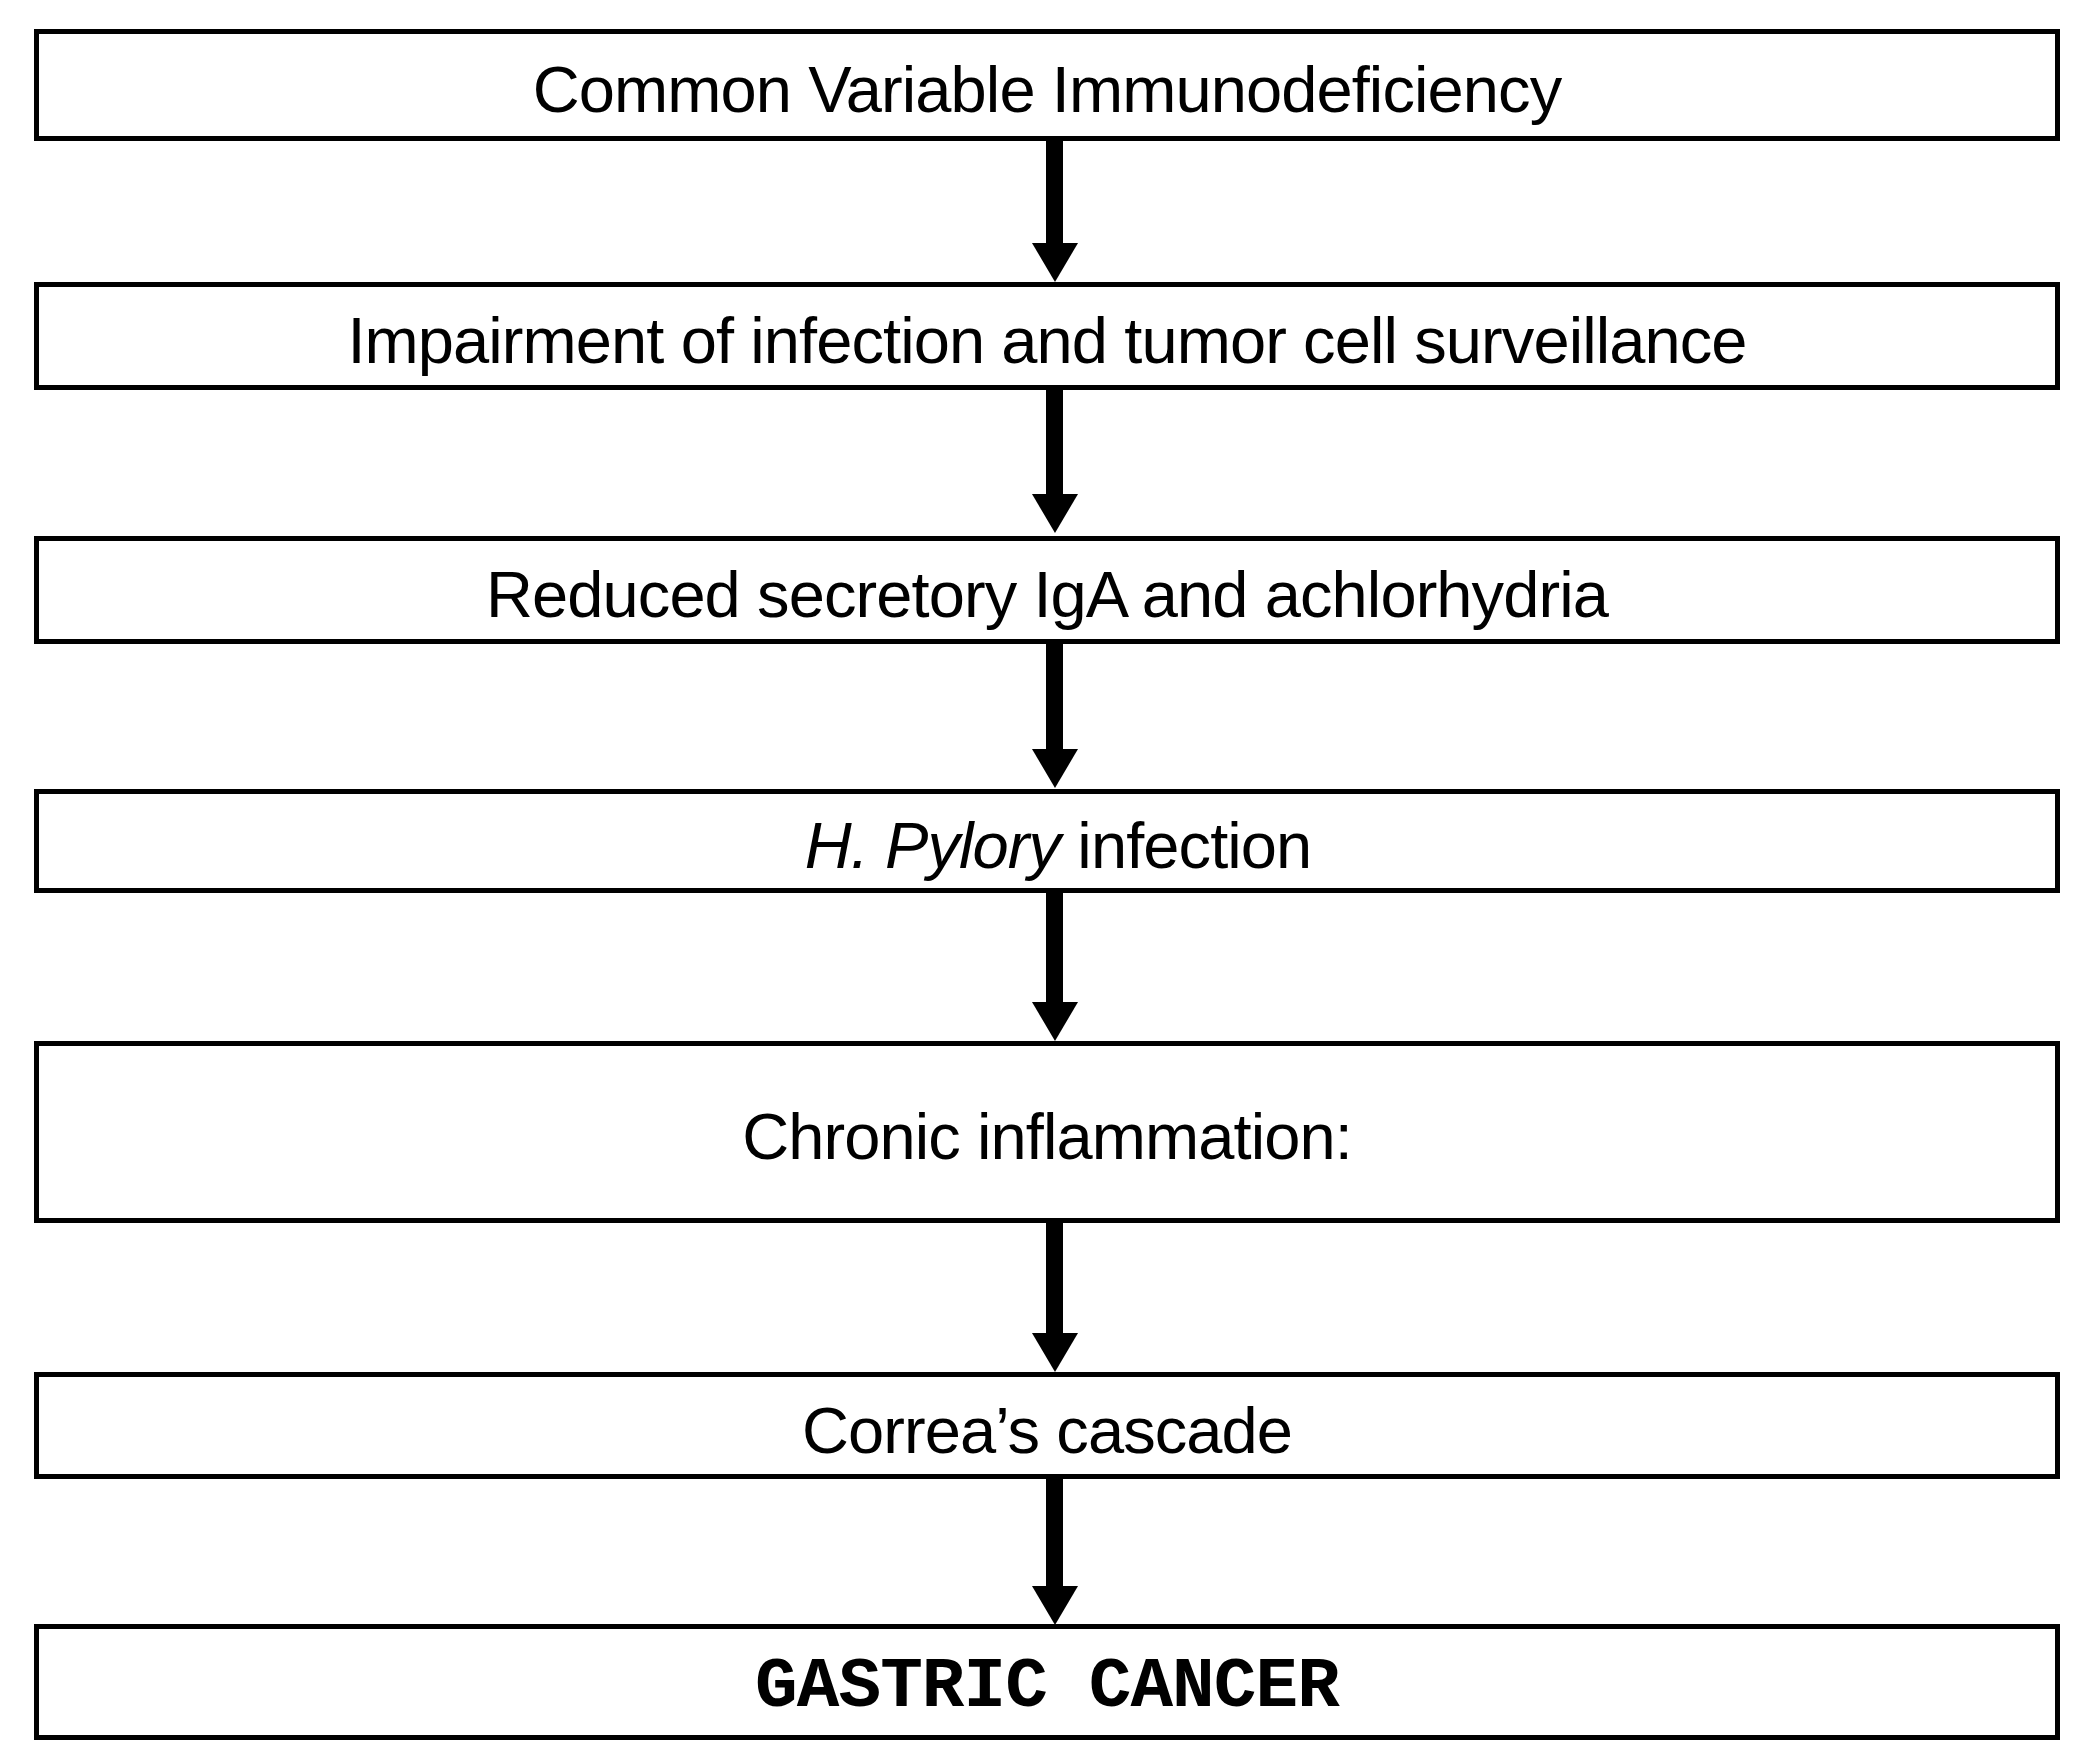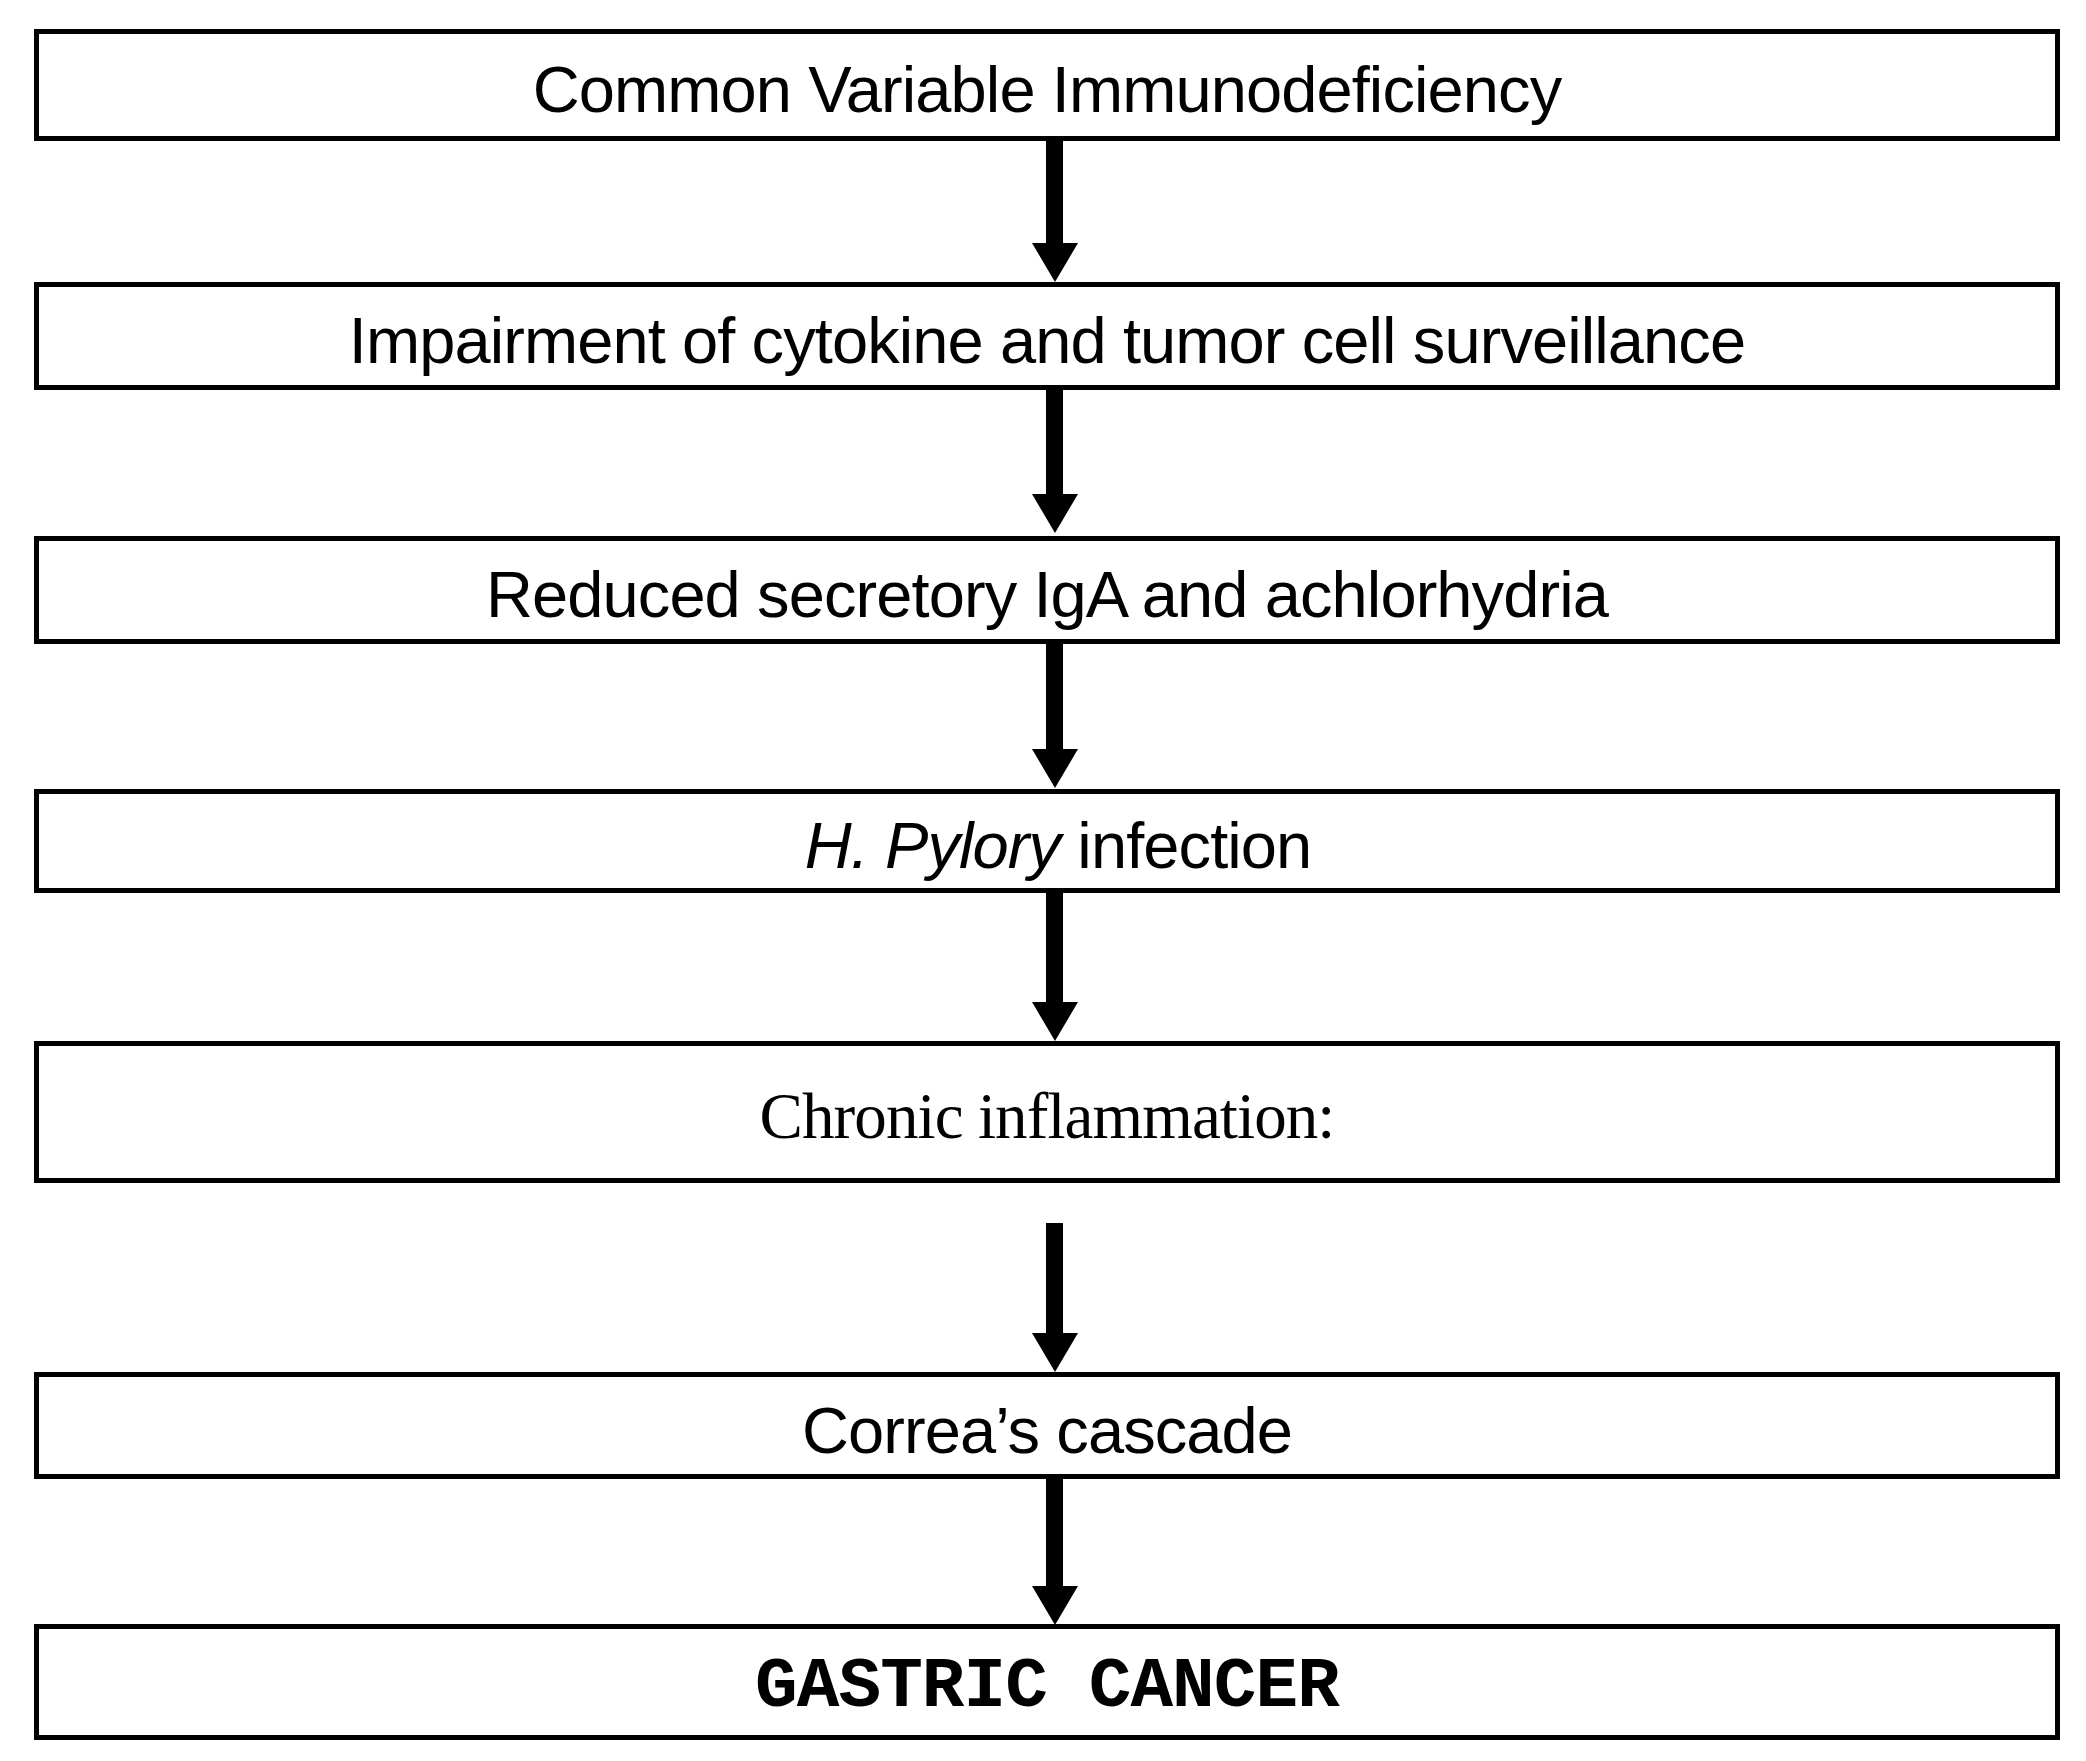--- a/index.html
+++ b/index.html
@@ -69,21 +69,21 @@
   <div class="fbox" style="top:29px;  height:112px;">
     <span class="label">Common Variable Immunodeficiency</span>
   </div>
 
   <div class="arrow" style="top:141px; height:141px;">
     <div class="shaft"></div>
     <div class="head"></div>
   </div>
 
   <div class="fbox" style="top:282px; height:108px;">
-    <span class="label">Impairment of cytokine and tumor cell surveillance</span>
+    <span class="label">Impairment of infection and tumor cell surveillance</span>
   </div>
 
   <div class="arrow" style="top:390px; height:143px;">
     <div class="shaft"></div>
     <div class="head"></div>
   </div>
 
   <div class="fbox" style="top:536px; height:108px;">
     <span class="label">Reduced secretory IgA and achlorhydria</span>
   </div>
@@ -95,21 +95,21 @@
 
   <div class="fbox" style="top:789px; height:104px;padding-left:22px;">
     <span class="label"><span class="italic">H. Pylory</span><span> infection</span></span>
   </div>
 
   <div class="arrow" style="top:893px; height:148px;">
     <div class="shaft"></div>
     <div class="head"></div>
   </div>
 
-  <div class="fbox" style="top:1041px; height:142px;font-family:Liberation Serif, serif;">
+  <div class="fbox" style="top:1041px; height:182px;">
     <div class="label">Chronic inflammation:</div>
   </div>
 
   <div class="arrow" style="top:1223px; height:149px;">
     <div class="shaft"></div>
     <div class="head"></div>
   </div>
 
   <div class="fbox" style="top:1372px; height:107px;text-align:center;">
     <span class="label">Correa’s cascade</span>

